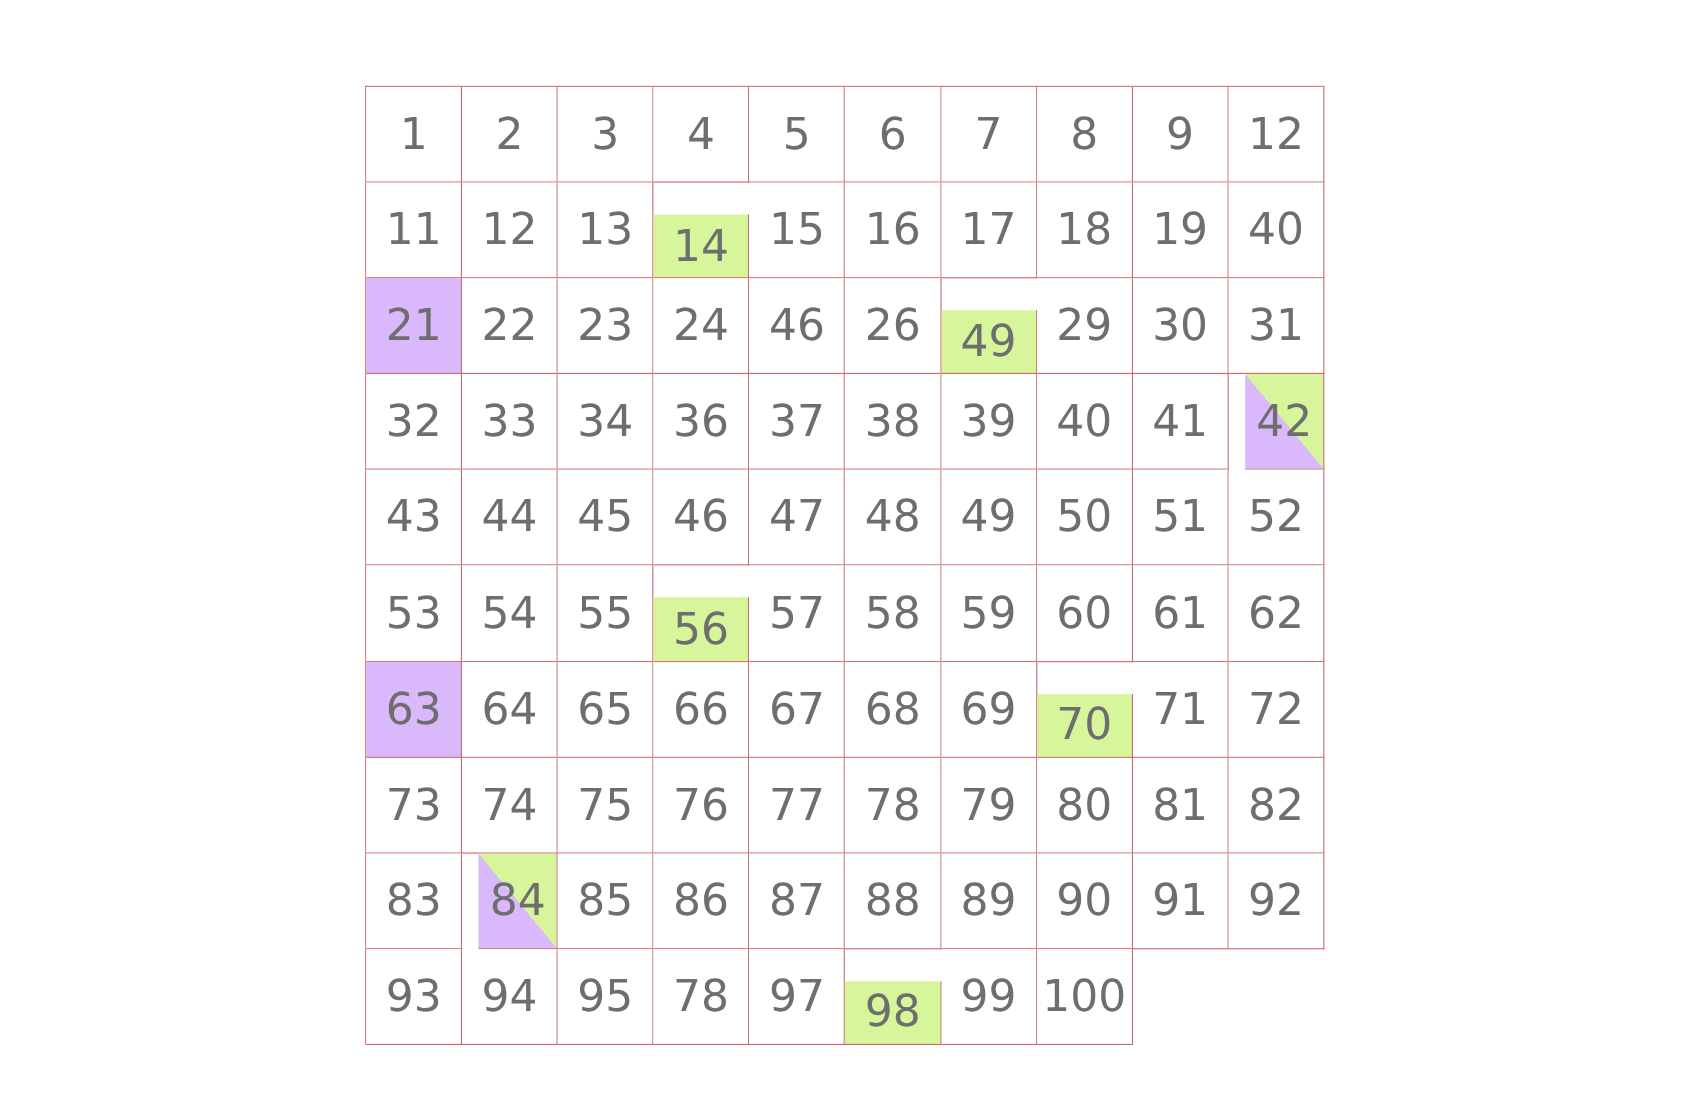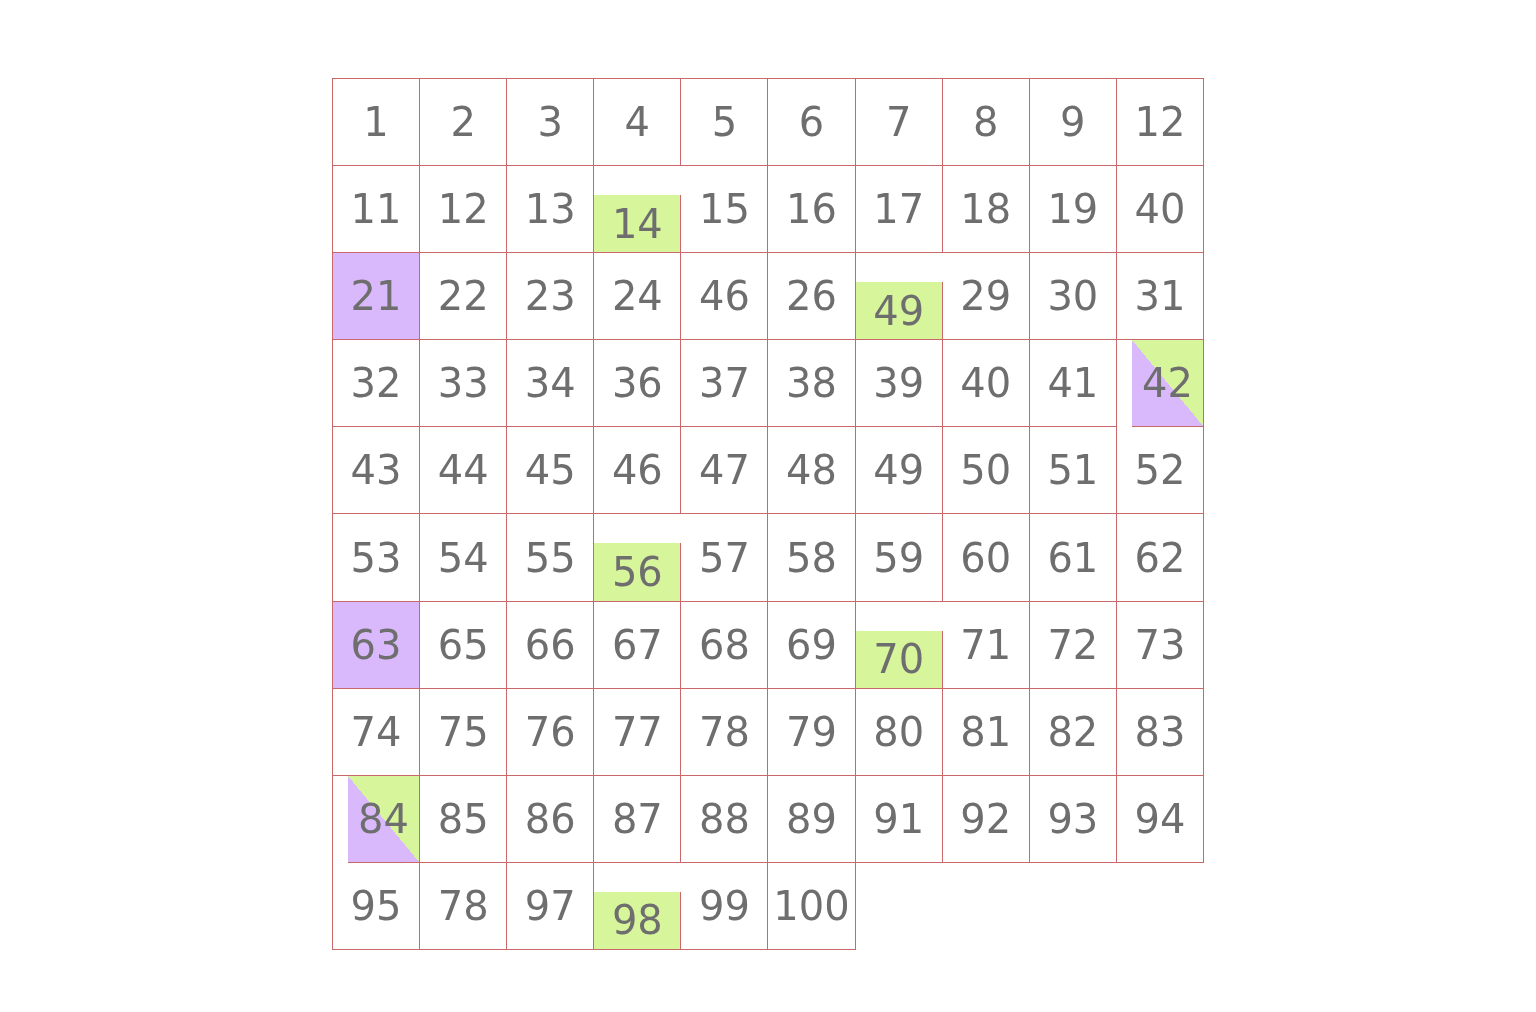--- a/index.html
+++ b/index.html
@@ -211,20 +211,23 @@
     <div class="cell">
       <span>61</span>
     </div>
     <div class="cell">
       <span>62</span>
     </div>
     <div class="cell purple">
       <span>63</span>
     </div>
     <div class="cell">
+      <span>64</span>
+    </div>
+    <div class="cell">
       <span>65</span>
     </div>
     <div class="cell">
       <span>66</span>
     </div>
     <div class="cell">
       <span>67</span>
     </div>
     <div class="cell">
       <span>68</span>
@@ -284,20 +287,23 @@
       <span>86</span>
     </div>
     <div class="cell">
       <span>87</span>
     </div>
     <div class="cell">
       <span>88</span>
     </div>
     <div class="cell">
       <span>89</span>
+    </div>
+    <div class="cell">
+      <span>90</span>
     </div>
     <div class="cell">
       <span>91</span>
     </div>
     <div class="cell">
       <span>92</span>
     </div>
     <div class="cell">
       <span>93</span>
     </div>

